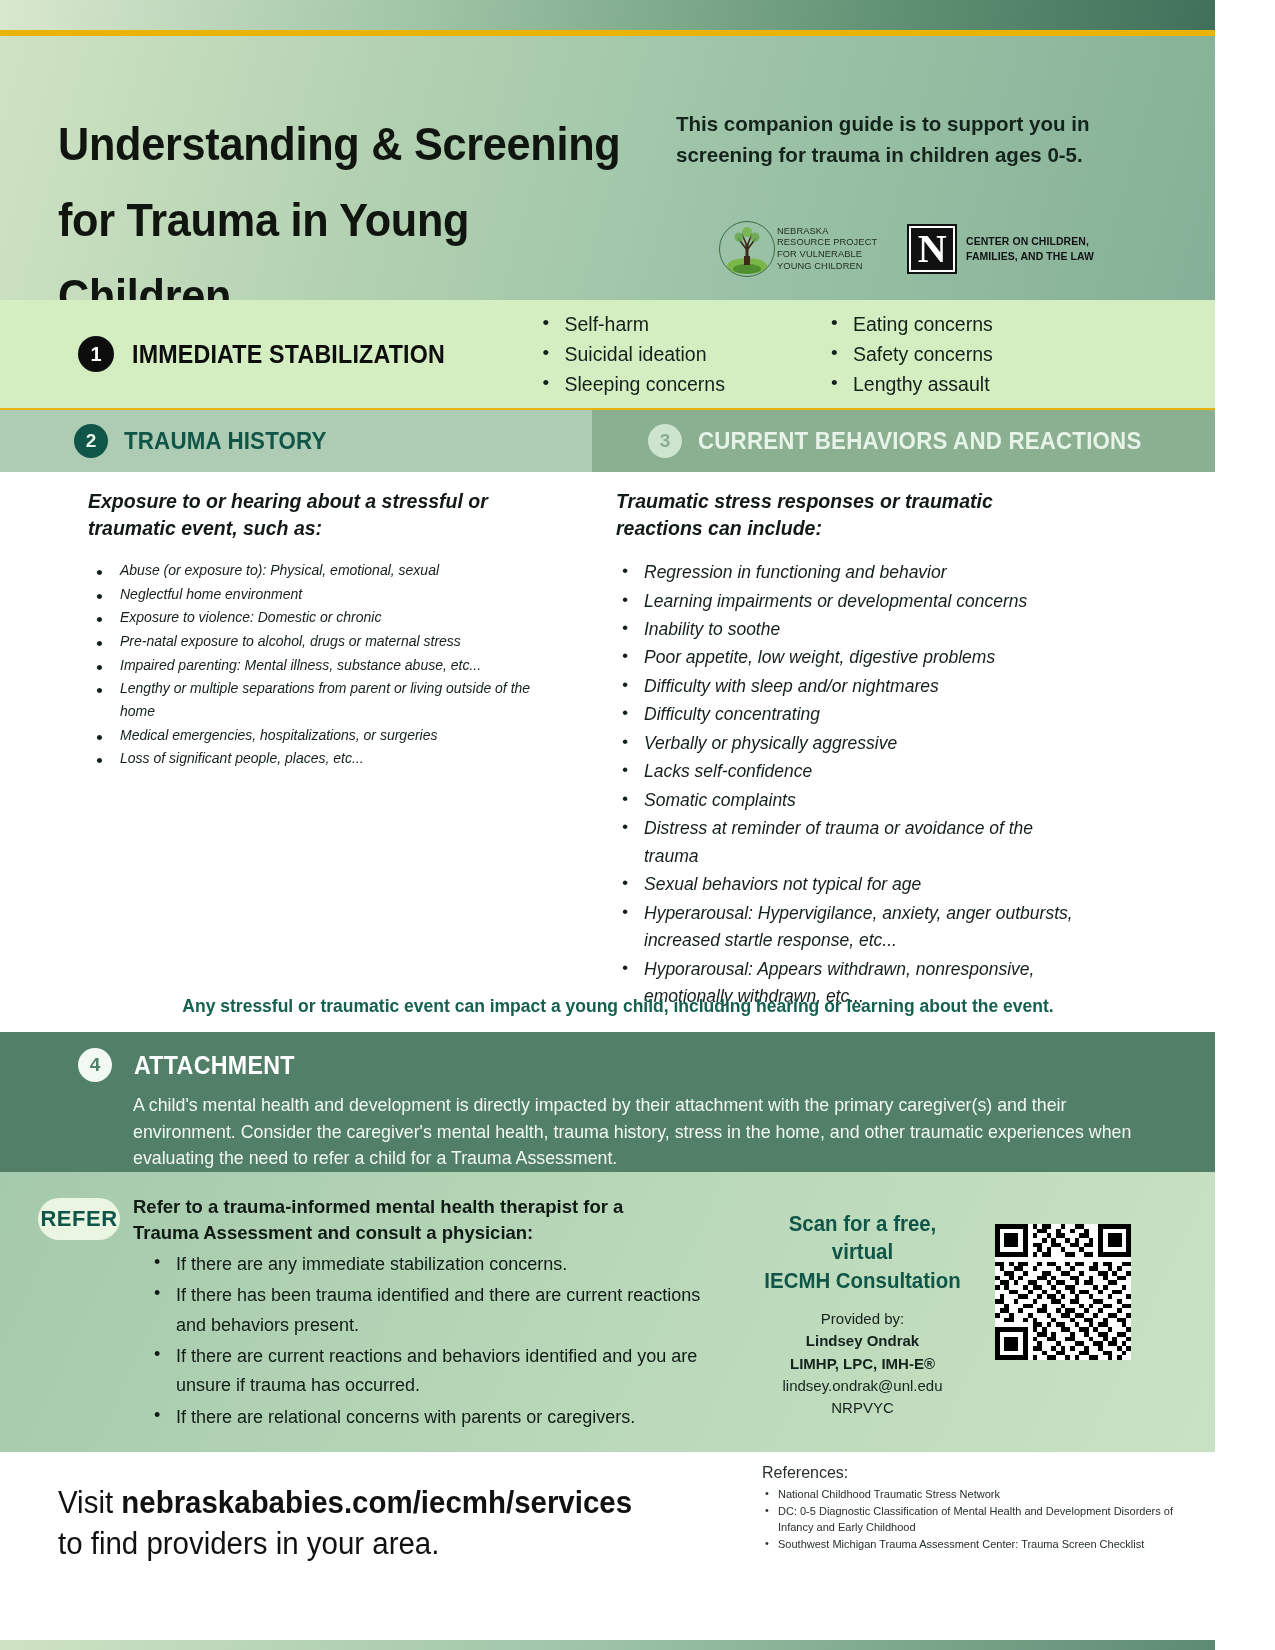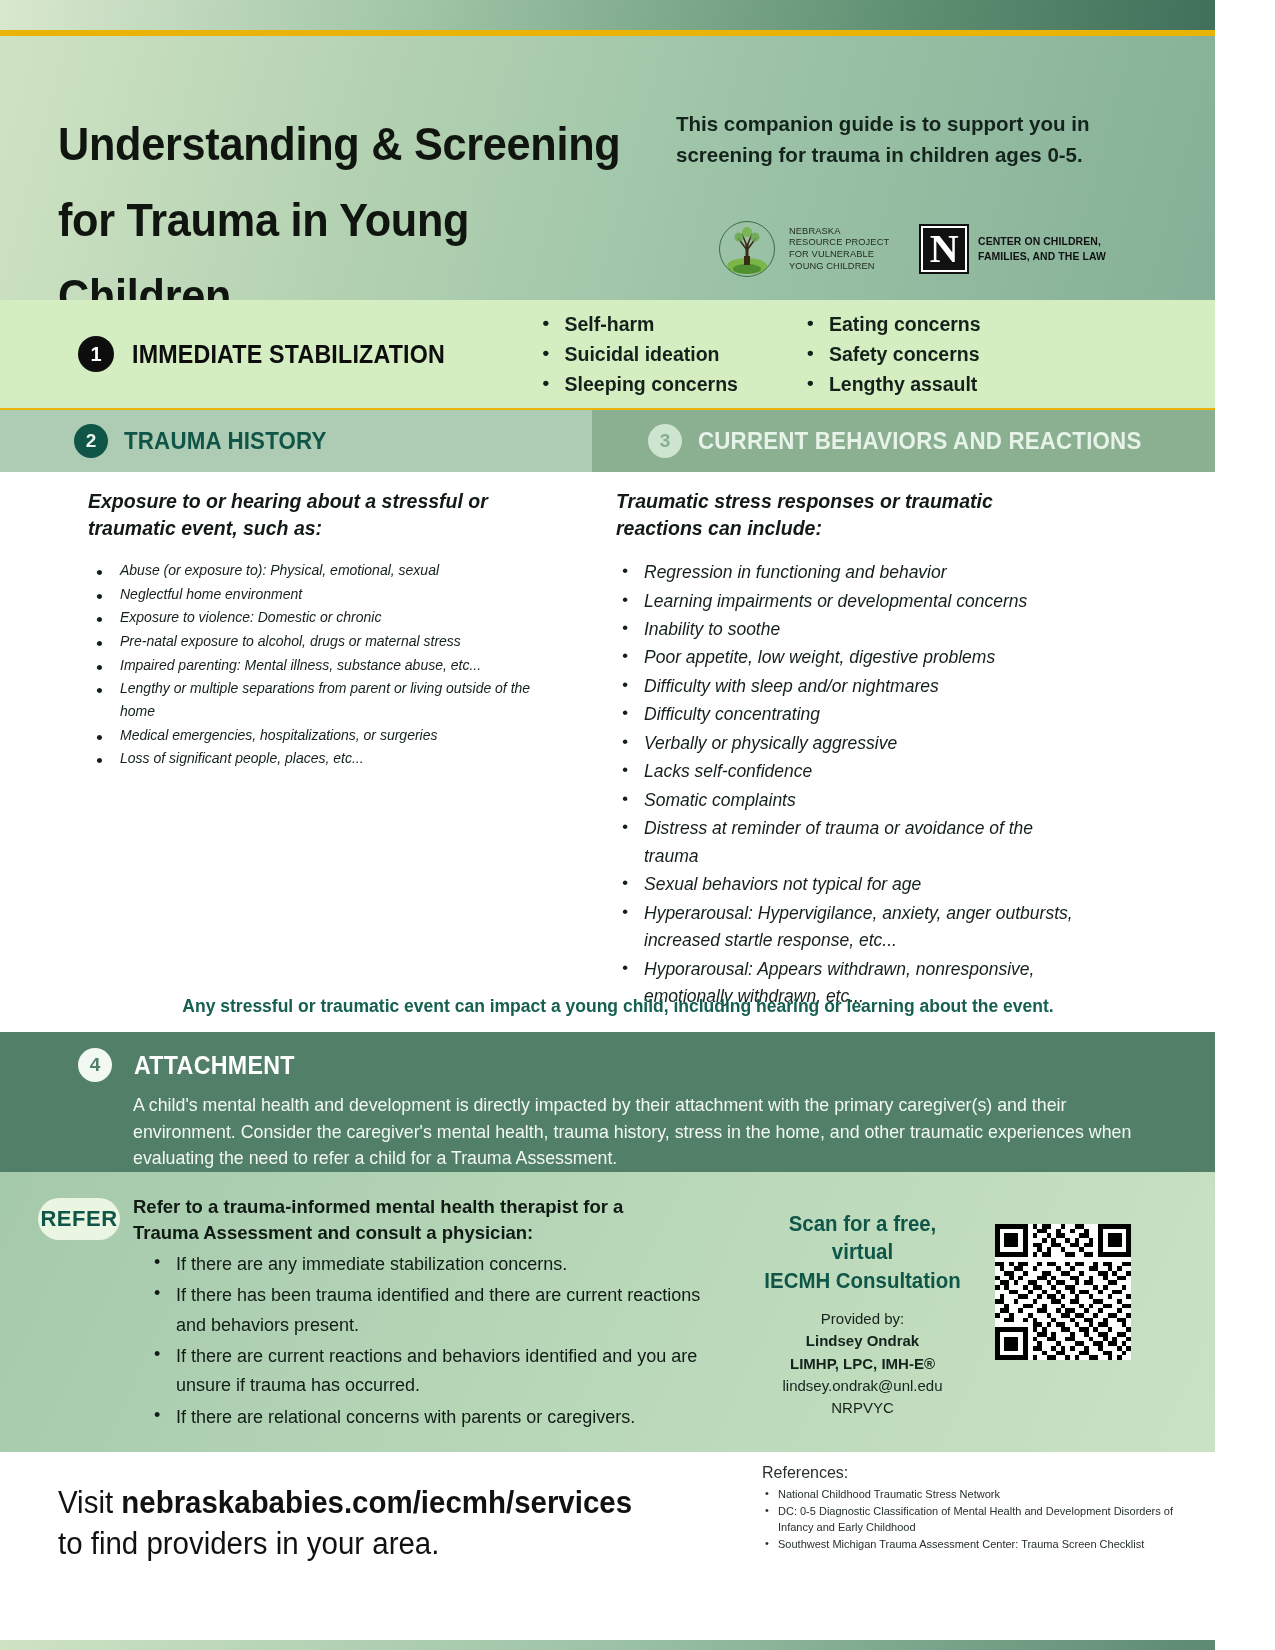--- a/index.html
+++ b/index.html
@@ -56,21 +56,21 @@
   }
   .hero-sub b { font-weight: 800; }
 
   .logos {
     position: absolute;
     top: 184px; left: 718px;
     display: flex;
     align-items: center;
     gap: 30px;
   }
-  .logo-nrp { display: flex; align-items: center; gap: 13px; }
+  .logo-nrp { display: flex; align-items: center; gap: 1px; }
   .tree-mark {
     width: 58px; height: 58px;
     border-radius: 50%;
     position: relative;
     overflow: hidden;
     background: transparent;
   }
   .tree-mark .ring {
     position: absolute; inset: 1px;
     border: 1.4px solid #3d6b3f;
@@ -135,22 +135,21 @@
     font-size: 25px;
     font-weight: 700;
     color: #0d0d0d;
     letter-spacing: 0.2px;
     transform: scaleX(0.93);
     transform-origin: left center;
   }
   .sec1-lists {
     display: flex;
     margin-left: 72px;
-    gap: 67px;
-    font-weight: bold;
+    gap: 104px;
   }
   .sec1-lists ul { list-style: none; }
   .sec1-lists li {
     position: relative;
     padding-left: 24px;
     font-size: 19.5px;
     line-height: 1.55;
     color: #14201a;
   }
   .sec1-lists li::before {

